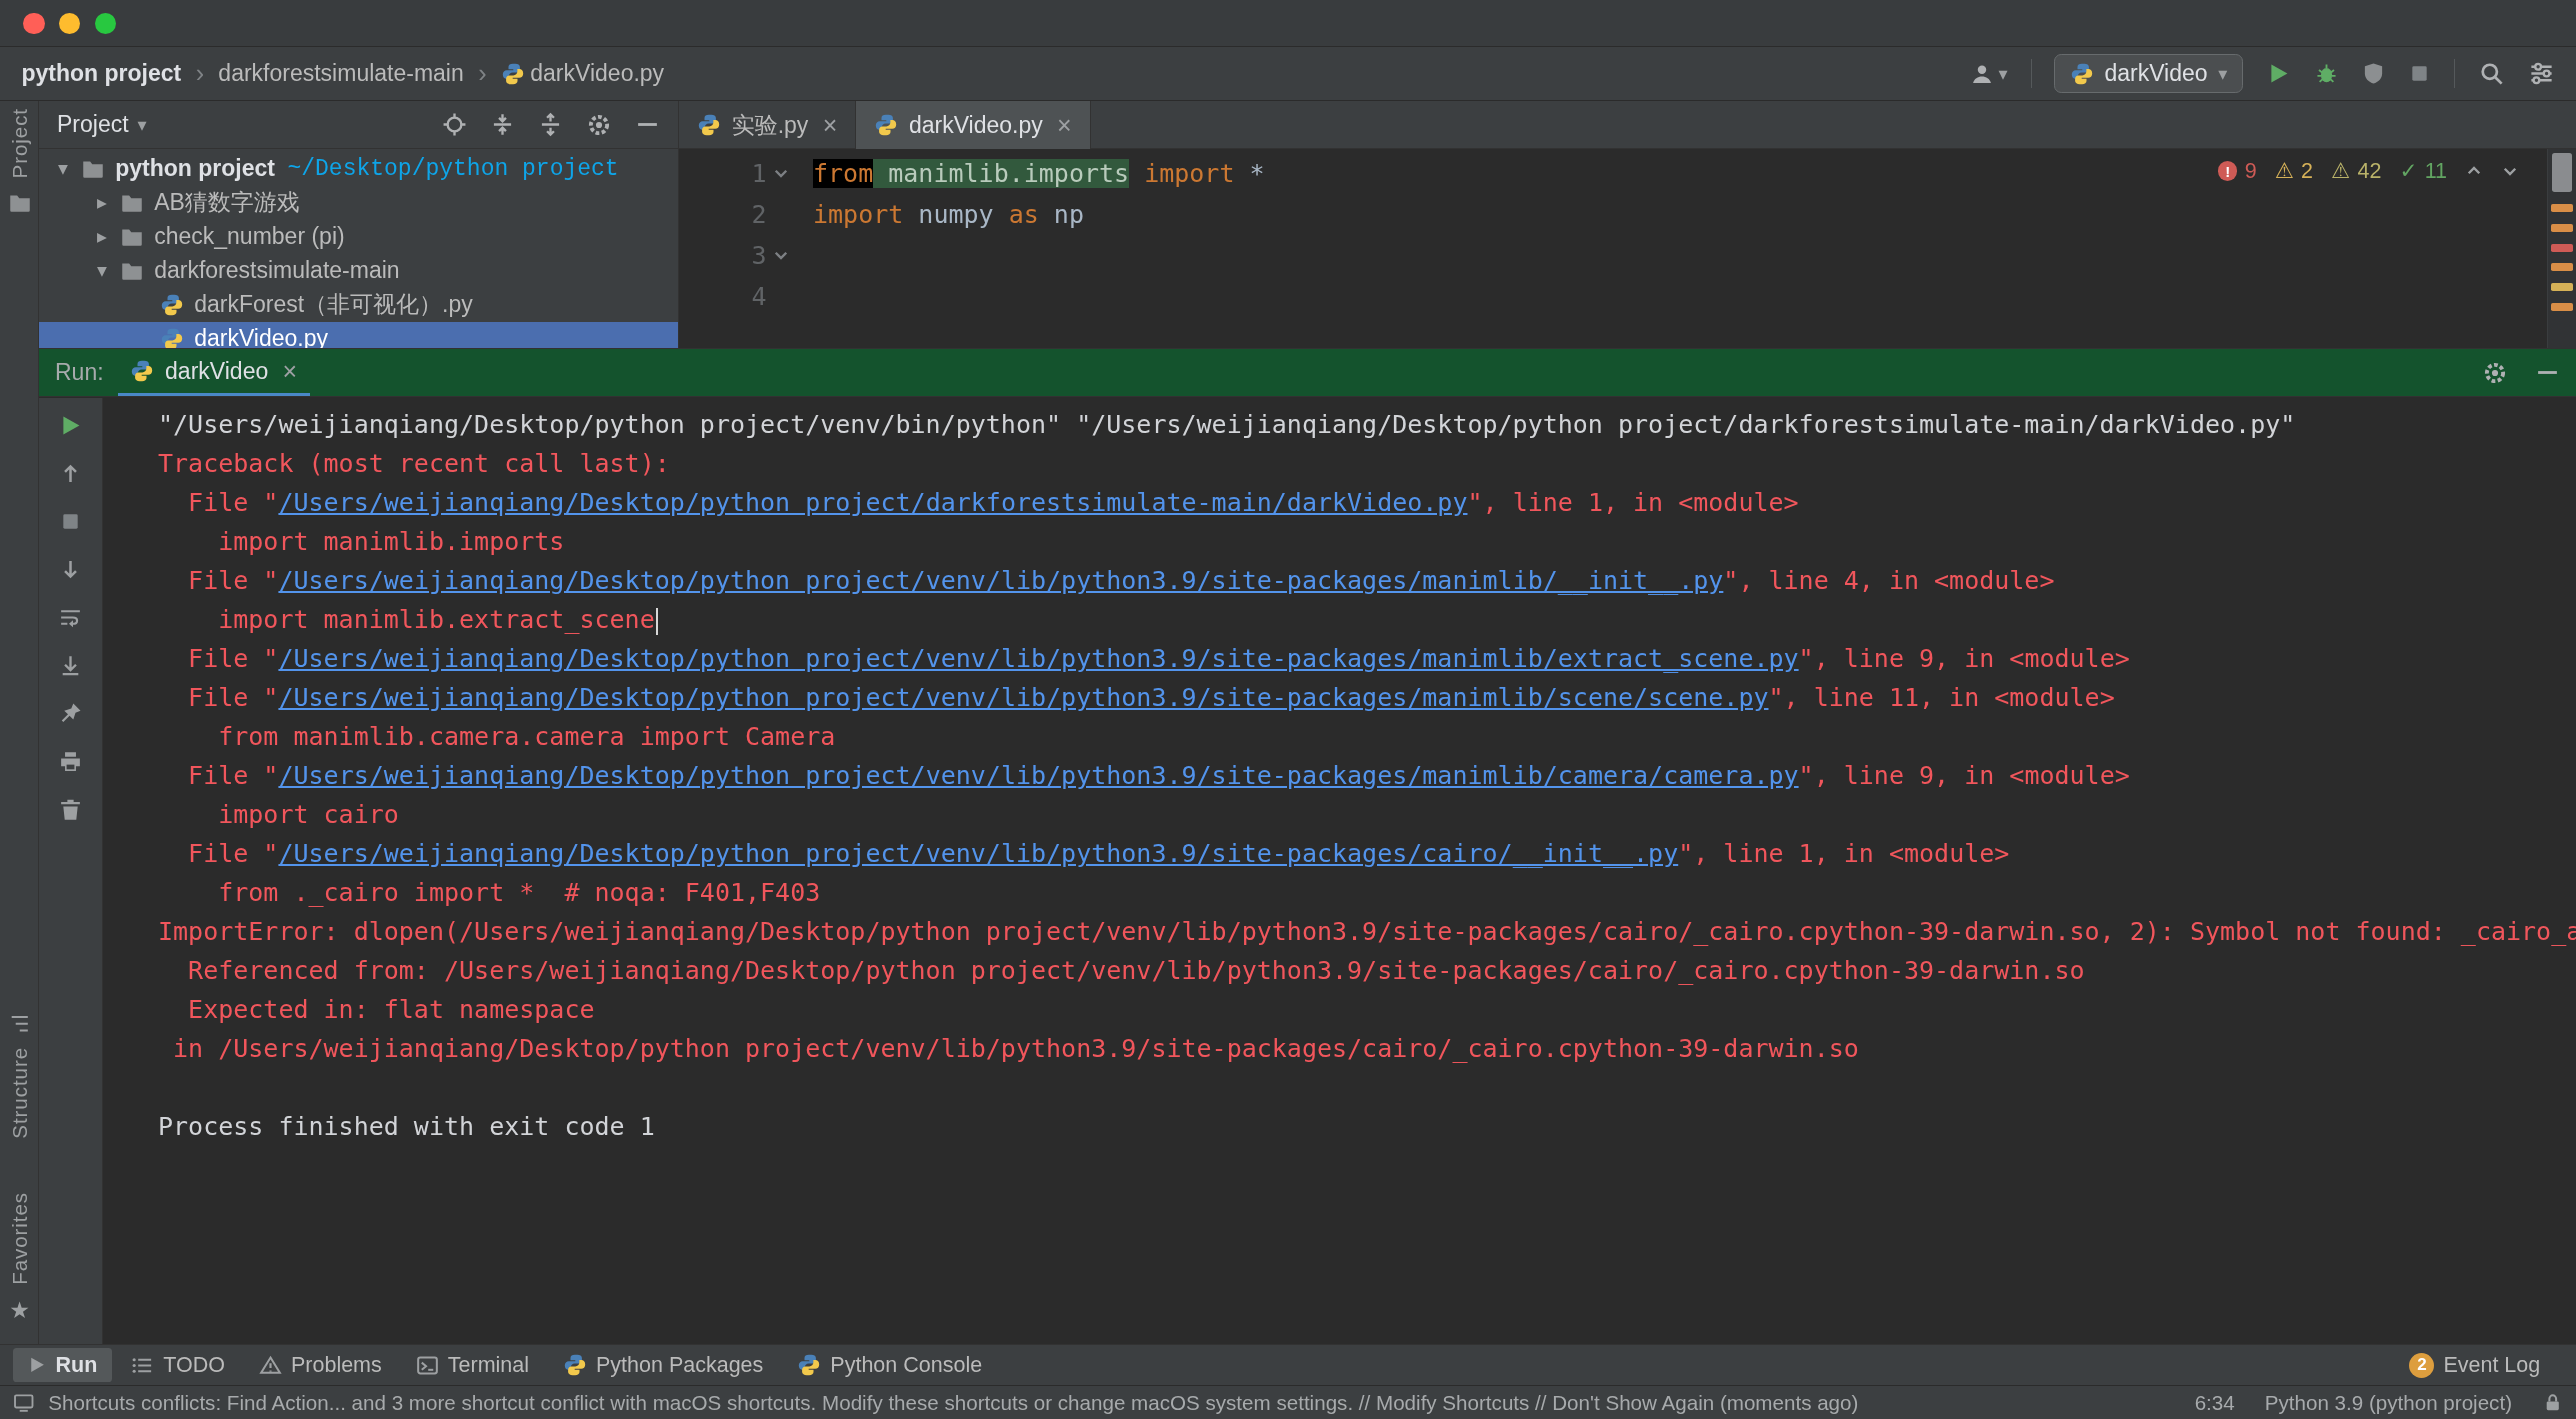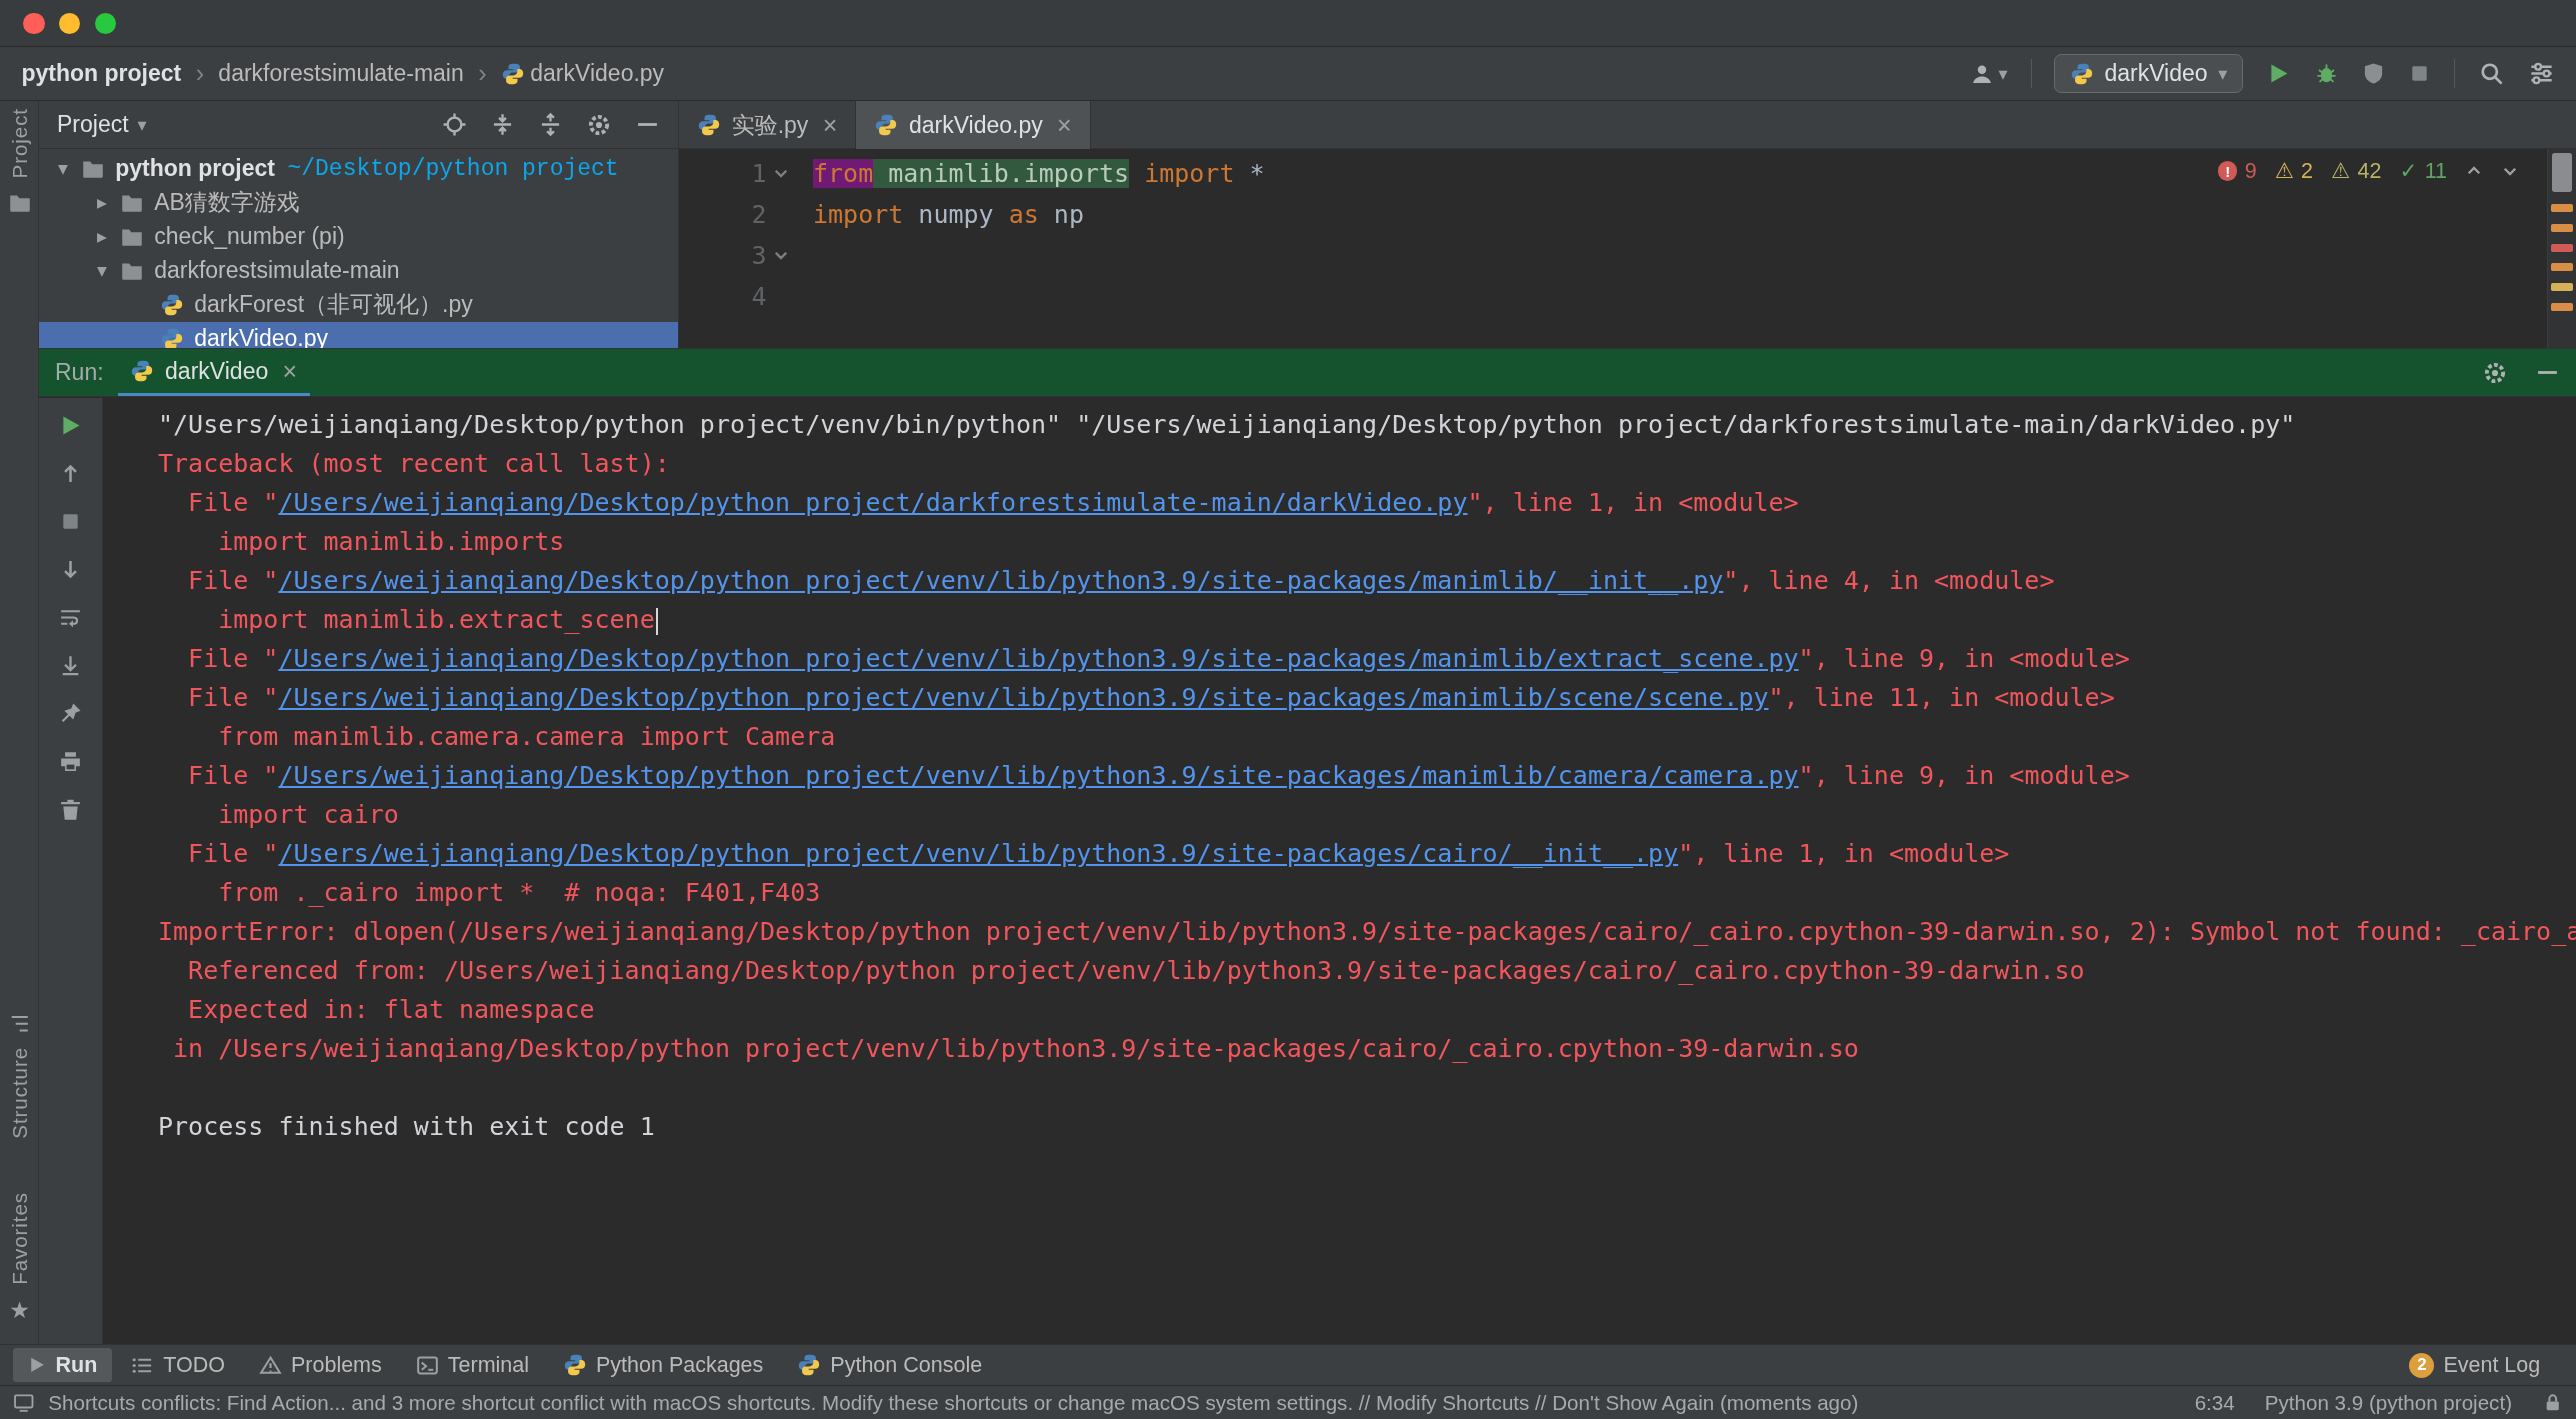--- a/index.html
+++ b/index.html
@@ -55,21 +55,21 @@
   .etab.active{background:#4e5254;color:#dfe1e5;}
   .tab-close{color:#9da0a3;font-size:25px;margin-left:3.6px;}
   .editor-body{flex:1;display:flex;position:relative;overflow:hidden;font-family:"DejaVu Sans Mono",monospace;font-size:25px;}
   .gutter{width:134px;flex:none;padding-top:3.6px;}
   .grow{display:flex;height:41px;align-items:center;}
   .gnum{flex:1;text-align:right;color:#606366;padding-right:5.4px;}
   .gfold{width:41px;text-align:center;}
   .code-area{flex:1;padding-top:3.6px;min-width:0;}
   .cline{height:41px;line-height:41px;white-space:pre;}
   .cs-k{color:#cc7832;} .cs-p{color:#a9b7c6;}
-  .cs-hk{color:#cc7832;background:#701a75;} .cs-hp{color:#b9cbbc;background:#32593d;}
+  .cs-hk{color:#cc7832;background:#000000;} .cs-hp{color:#b9cbbc;background:#32593d;}
   .inspections{position:absolute;top:9px;right:57px;display:flex;align-items:center;gap:18px;font-family:"Liberation Sans",sans-serif;font-size:21.5px;}
   .insp{display:flex;align-items:center;gap:7.2px;}
   .err-dot{width:19.7px;height:19.7px;border-radius:50%;background:#cf5b56;color:#fff;font-size:15px;font-weight:bold;display:flex;align-items:center;justify-content:center;}
   .n-err{color:#cf5b56;} .n-warn{color:#d6b158;} .n-weak{color:#b9b269;} .n-ok{color:#62a562;}
   .warn-tri{color:#d6b158;font-size:21.5px;} .weak-tri{color:#b9b269;font-size:21.5px;} .ok-ck{color:#62a562;font-size:21.5px;}
   .estripe{position:absolute;right:0;top:0;bottom:0;width:29px;background:#313335;border-left:0.9px solid #3a3d3f;}
   .ethumb{position:absolute;left:3.6px;right:3.6px;top:3.6px;height:39px;background:#a8abad;opacity:.75;border-radius:2.7px;}
   .emark{position:absolute;left:2.7px;right:2.7px;height:8px;border-radius:1.8px;}
   
   .run-panel{flex:1;min-height:0;position:relative;background:#2b2b2b;border-top:0.9px solid #323232;}

